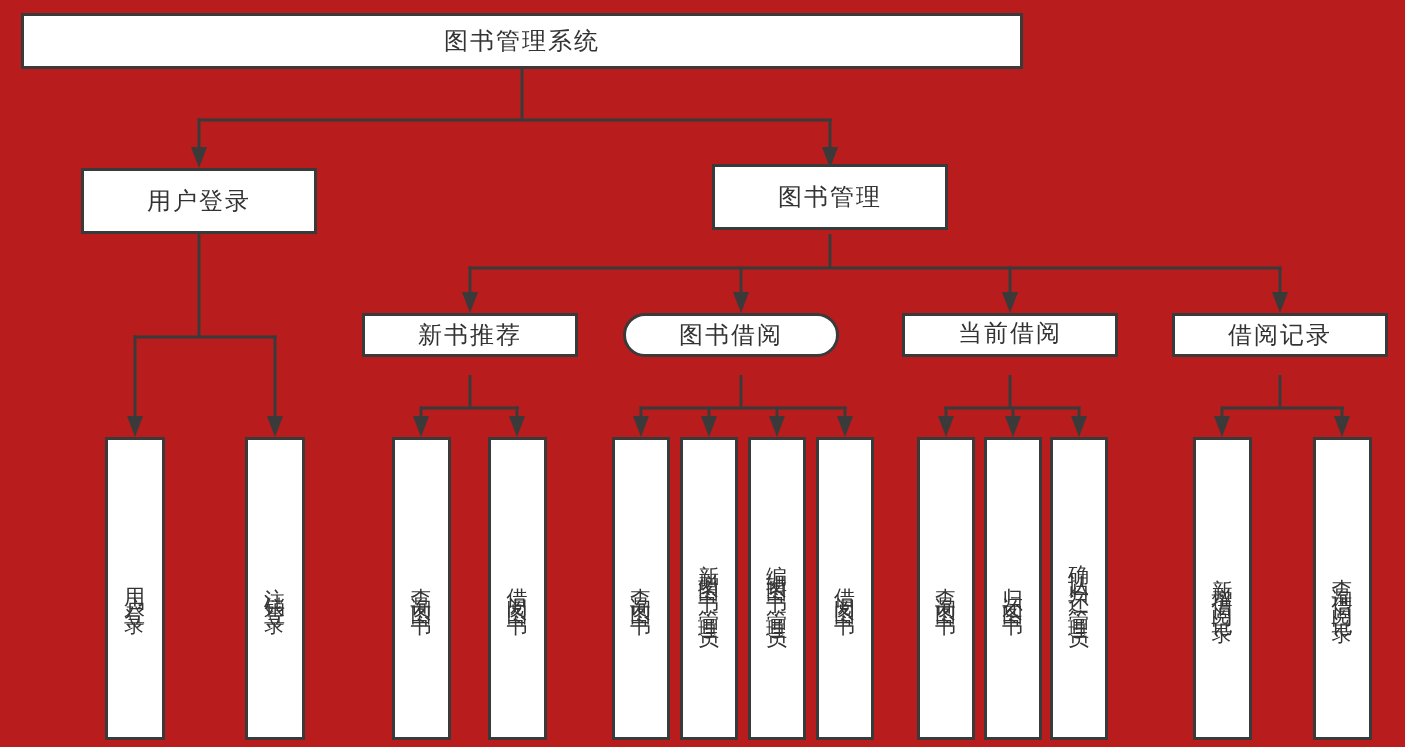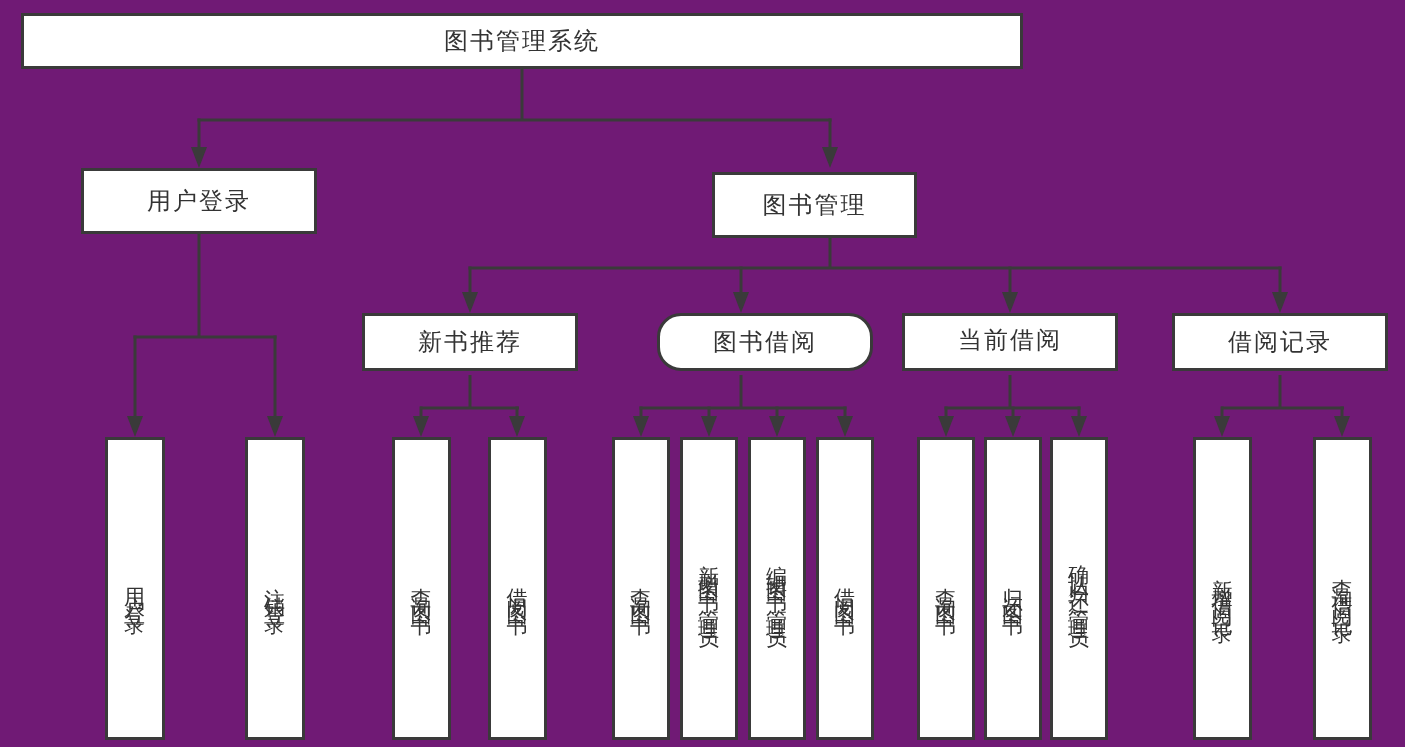--- a/index.html
+++ b/index.html
@@ -5,21 +5,21 @@
   html, body {
     margin: 0;
     padding: 0;
     background: #ffffff;
     font-family: "Liberation Sans", "DejaVu Sans", sans-serif;
   }
   .canvas {
     position: relative;
     width: 1405px;
     height: 747px;
-    background: #701a75;
+    background: #b91c1c;
     overflow: hidden;
   }
   .connectors {
     position: absolute;
     left: 0; top: 0;
     width: 1405px;
     height: 747px;
   }
   .node {
     position: absolute;
@@ -41,24 +41,24 @@
     writing-mode: vertical-rl;
     text-orientation: mixed;
     font-size: 21px;
     letter-spacing: 9px;
     line-height: 1;
     white-space: nowrap;
   }
   
   .root  { left: 21px;   top: 13px;  width: 1002px; height: 56px; }
   .l2-a  { left: 81px;   top: 168px; width: 236px;  height: 66px; }
-  .l2-b  { left: 712px;  top: 172px; width: 205px;  height: 66px; }
-  .l3    { top: 313px; width: 216px; height: 58px; }
+  .l2-b  { left: 712px;  top: 164px; width: 236px;  height: 66px; }
+  .l3    { top: 313px; width: 216px; height: 44px; }
   .l3-a  { left: 362px; }
-  .l3-b  { left: 657px; border-radius: 24px; }
+  .l3-b  { left: 623px; border-radius: 24px; }
   .l3-c  { left: 902px; font-family: Liberation Mono, monospace; }
   .l3-d  { left: 1172px; }
   .leaf  { top: 437px; height: 303px; }
   .lf1  { left: 105px;  width: 60px; }
   .lf2  { left: 245px;  width: 60px; }
   .lf3  { left: 392px;  width: 59px; }
   .lf4  { left: 488px;  width: 59px; }
   .lf5  { left: 612px;  width: 58px; }
   .lf6  { left: 680px;  width: 58px; }
   .lf7  { left: 748px;  width: 58px; }

